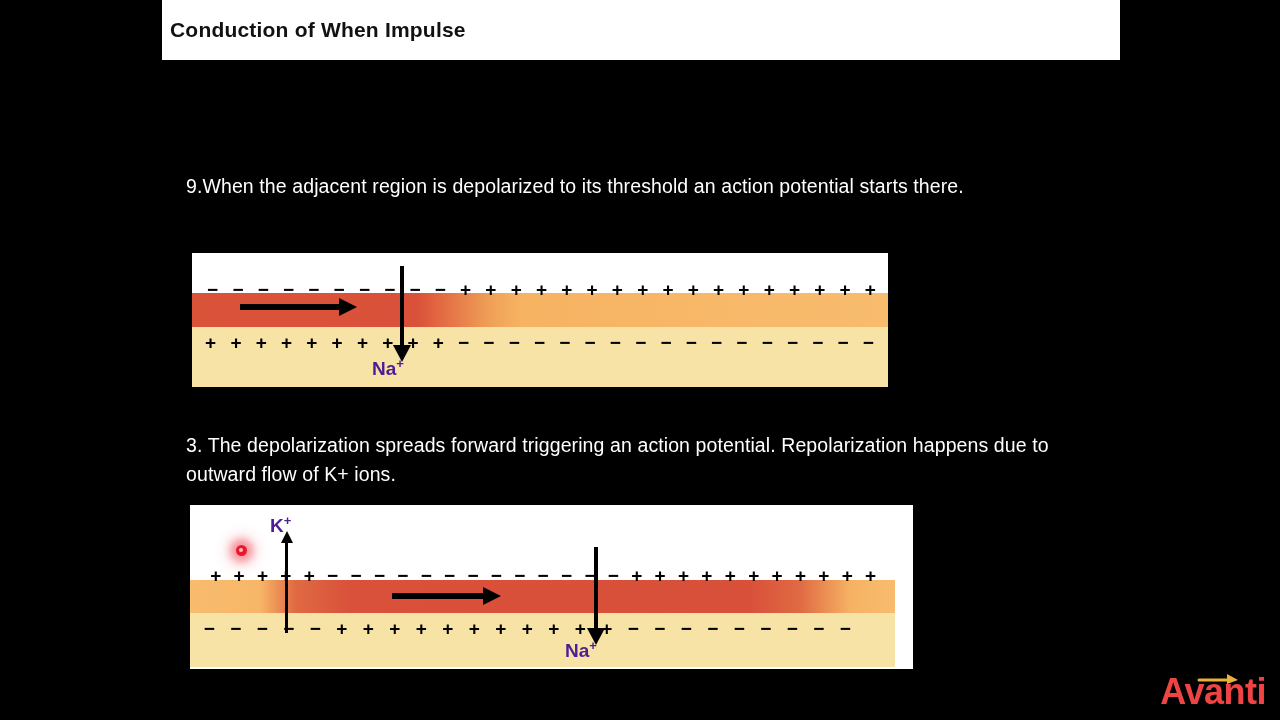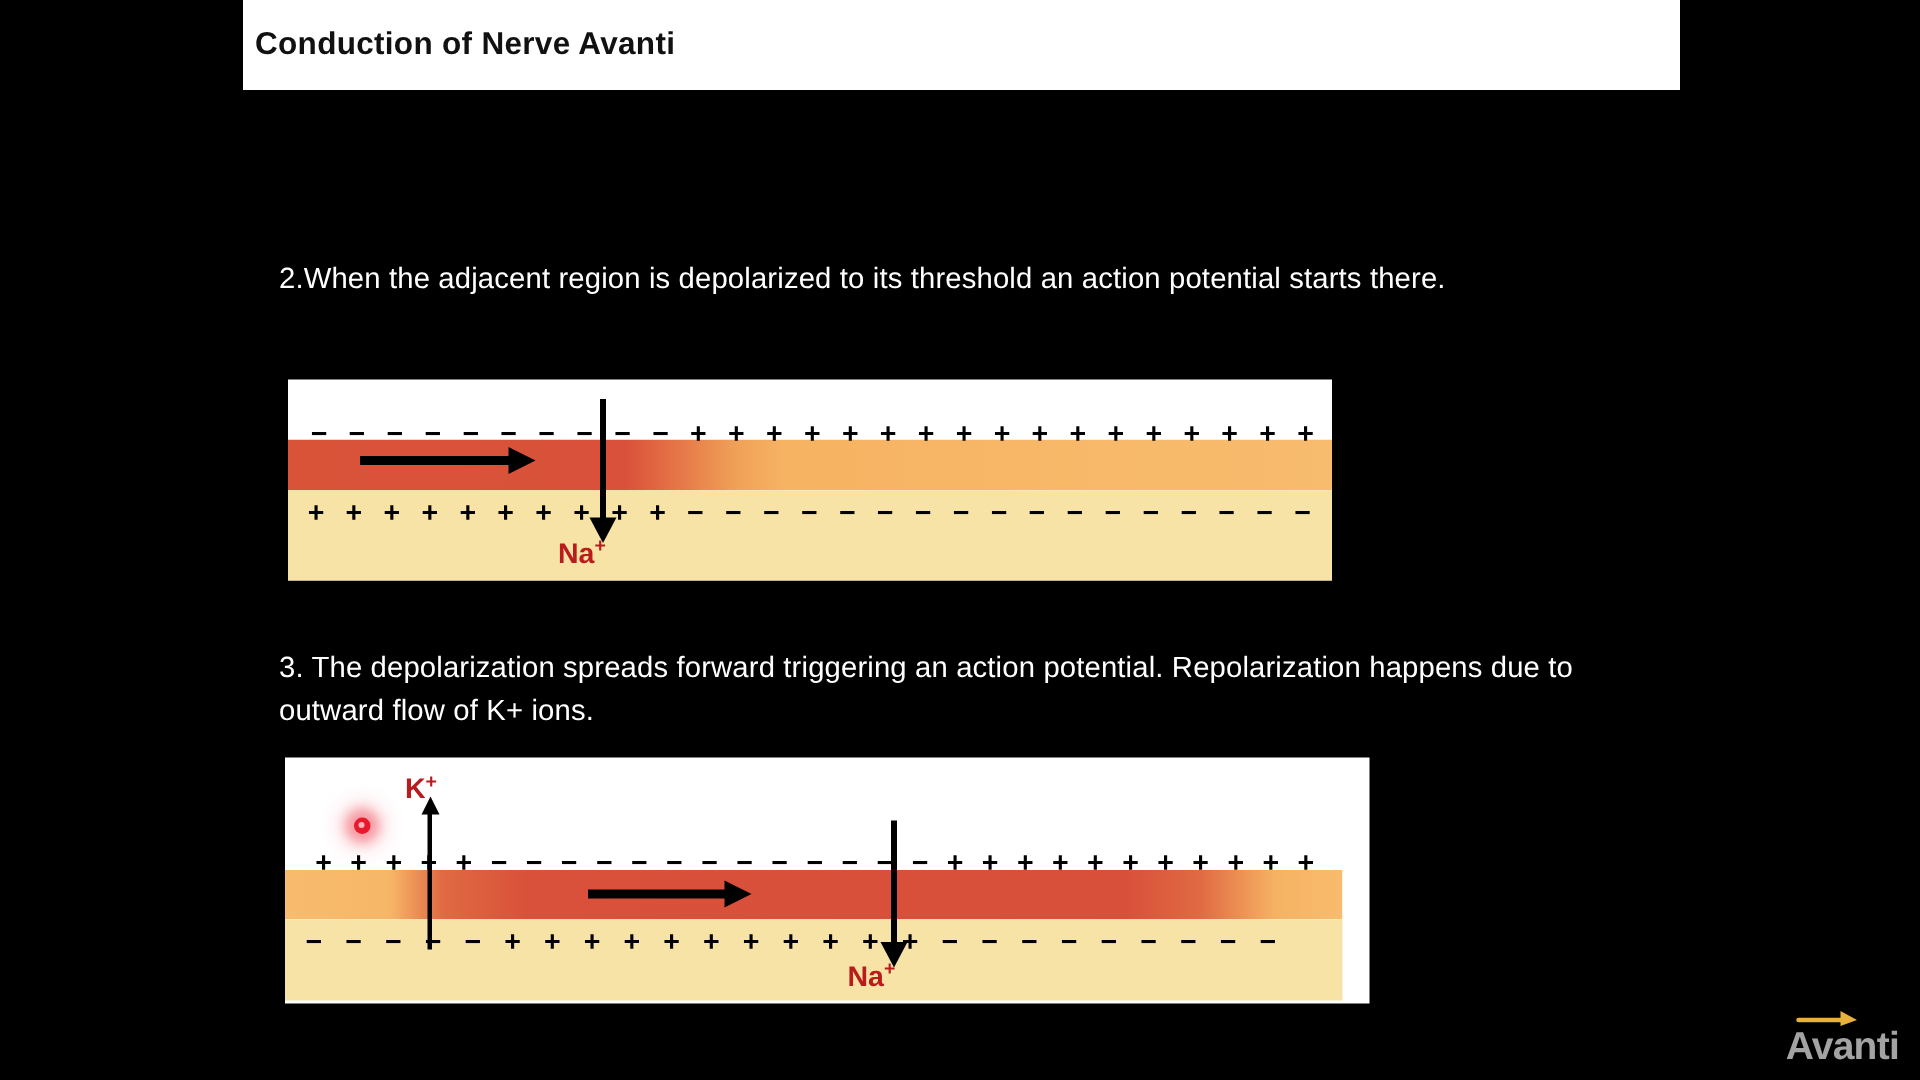--- a/index.html
+++ b/index.html
@@ -79,52 +79,52 @@
     border-bottom:12px solid #000;
   }
   .h-arrow-line{position:absolute;background:#000;height:6px;}
   .arrowhead-right{
     position:absolute;width:0;height:0;
     border-top:9px solid transparent;border-bottom:9px solid transparent;
     border-left:18px solid #000;
   }
 
   .ion-label{
-    position:absolute;font-size:19px;font-weight:bold;color:#b91c1c;
+    position:absolute;font-size:19px;font-weight:bold;color:#4c1d95;
     white-space:nowrap;
   }
   .ion-label sup{font-size:13px;}
 
   .red-dot{
     position:absolute;width:11px;height:11px;border-radius:50%;
     background:#e8192c;
     box-shadow:0 0 7px 6px rgba(237,40,55,.38), 0 0 14px 10px rgba(237,40,55,.16);
   }
   .red-dot::after{
     content:"";position:absolute;left:3px;top:2.5px;
     width:4px;height:4px;border-radius:50%;background:#ffd2d2;opacity:.85;
   }
 
   
   .logo{
     position:absolute;right:14px;bottom:10px;
-    font-size:26px;font-weight:bold;color:#a3a3a3;letter-spacing:-.5px;
+    font-size:36px;font-weight:bold;color:#ef4444;letter-spacing:-.5px;
     line-height:1;
   }
   .logo-arrow{
     position:absolute;right:39px;bottom:36px;width:44px;height:12px;
   }
 </style>
 </head>
 <body>
 
 <div class="title-bar"></div>
-<div class="title-text">Conduction of Nerve Avanti</div>
-
-<div class="para" id="para3">2.When the adjacent region is depolarized  to its threshold  an action potential starts there.</div>
+<div class="title-text">Conduction of When Impulse</div>
+
+<div class="para" id="para3">9.When the adjacent region is depolarized  to its threshold  an action potential starts there.</div>
 
 <div class="panel" id="panel1">
 
   <div class="membrane" id="m1">
     <div class="band-p1"></div>
   </div>
   <div id="c1"></div>
 
   <div class="charges" id="ch1-out" style="left: 8px; top: 27px;">
       <span style="width: 25.3px;">−</span>

